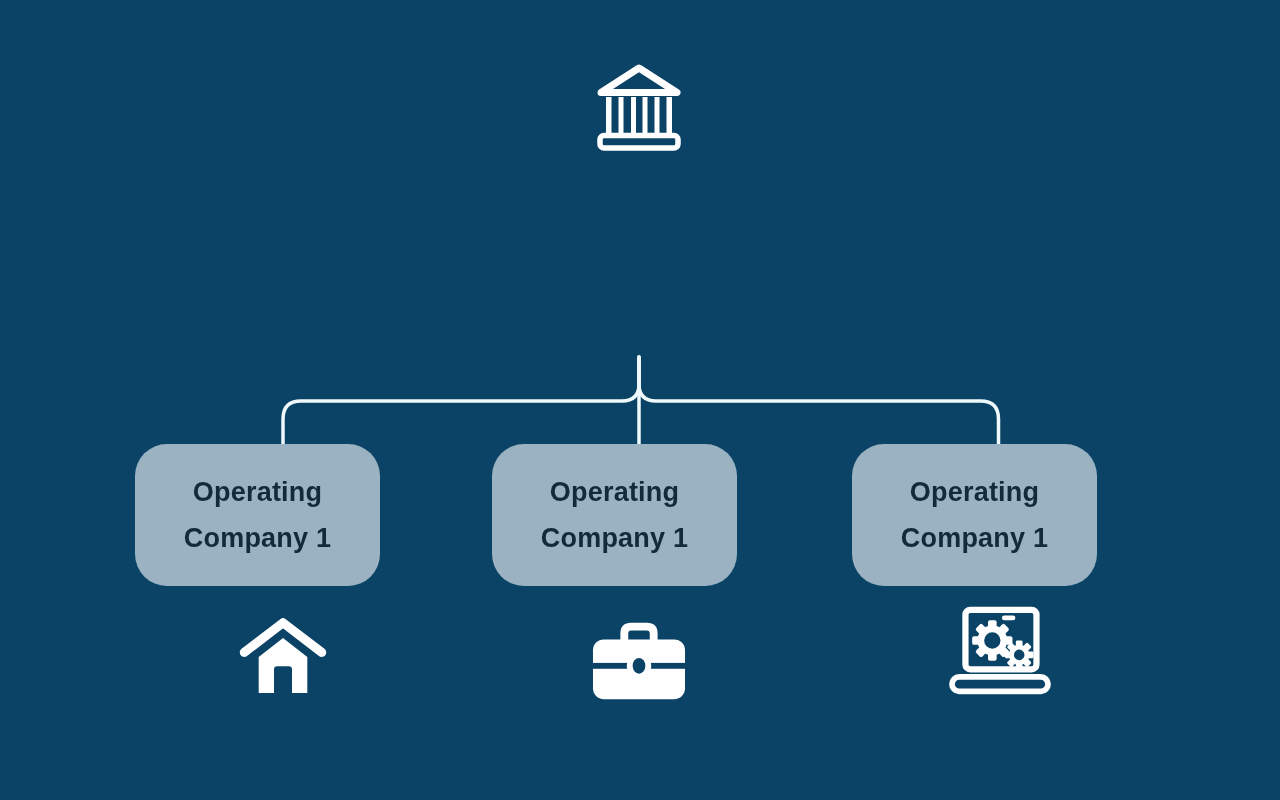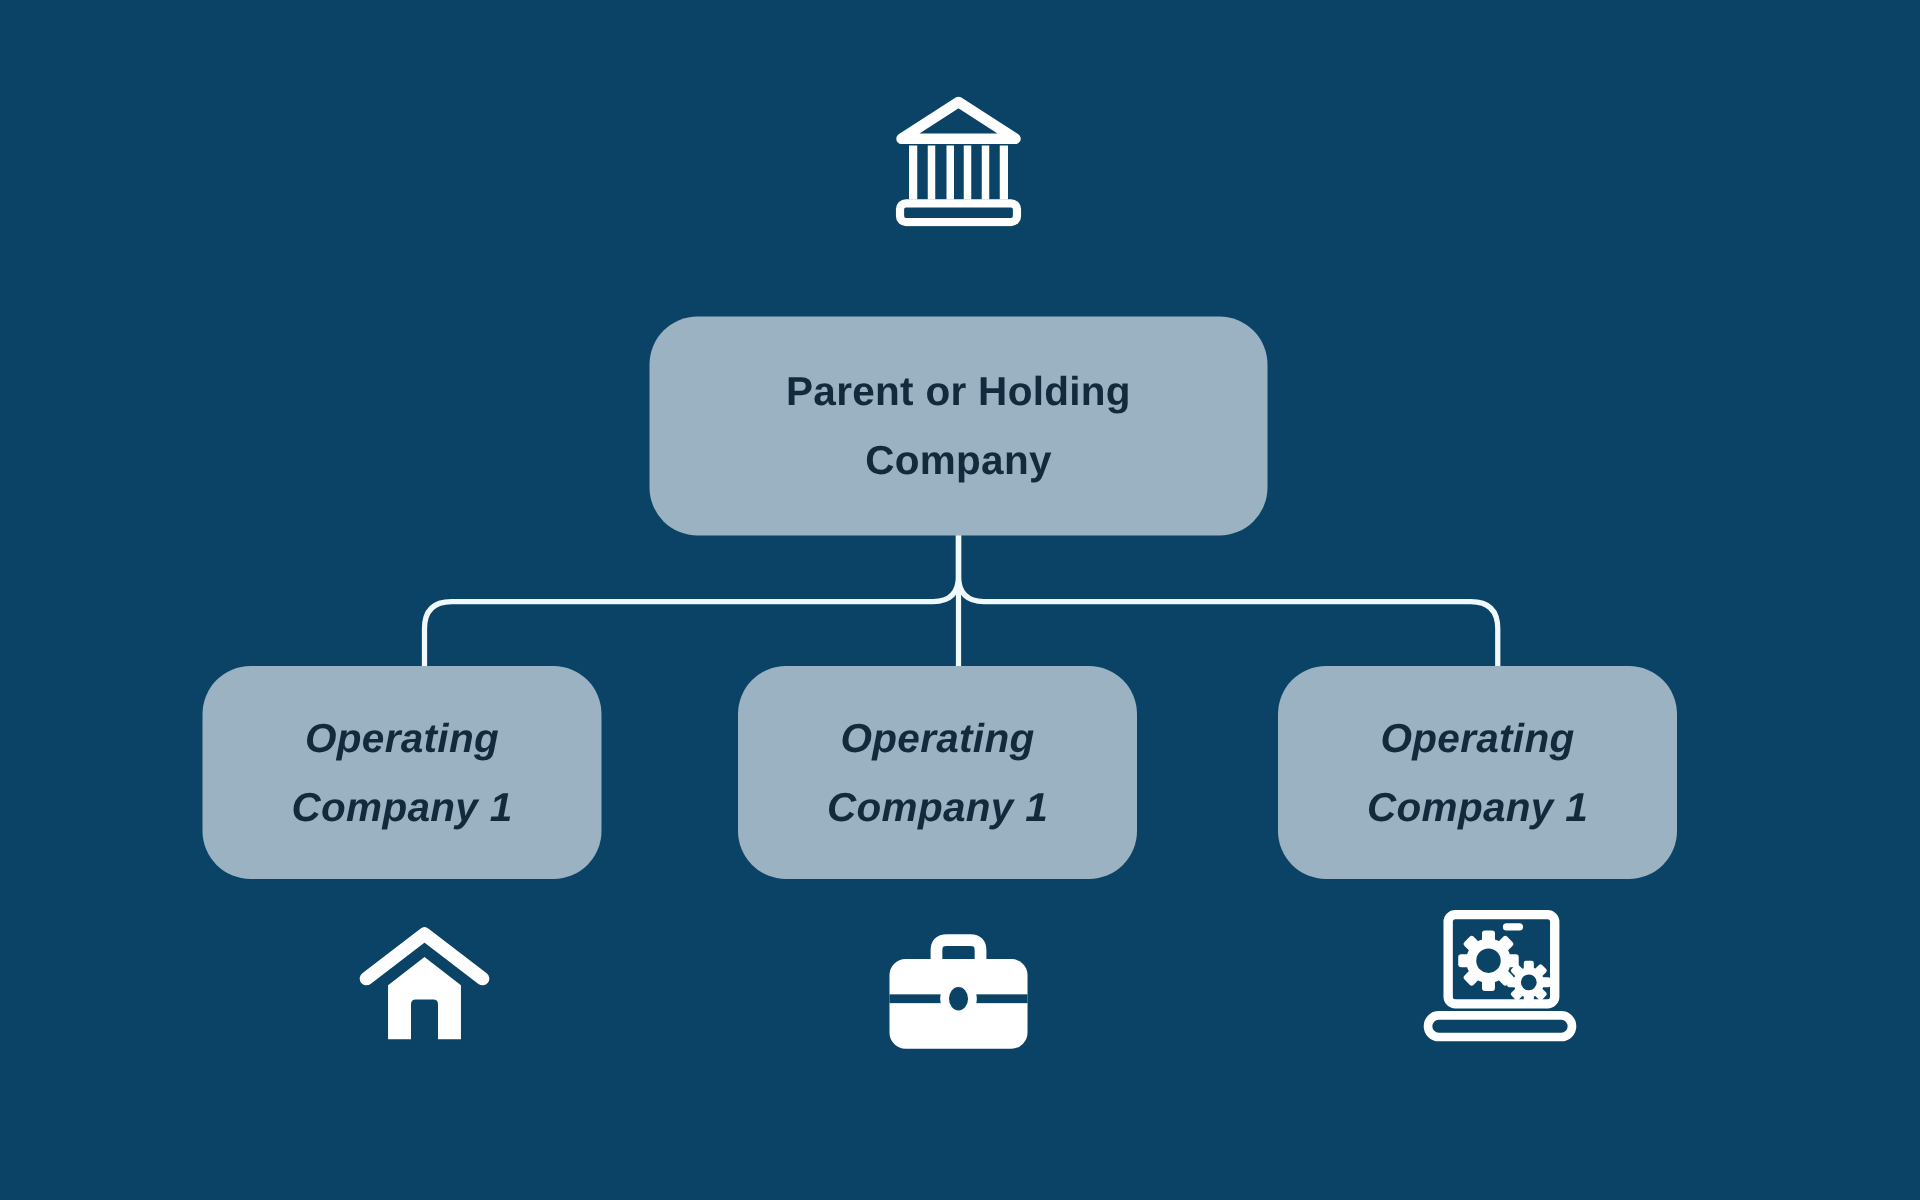--- a/index.html
+++ b/index.html
@@ -39,21 +39,21 @@
   }
   .node-label{
     color:var(--node-text);
     font-weight:700;
     font-size:27px;
     line-height:46px;
     letter-spacing:.2px;
   }
   .node-parent{left:433px;top:211px;width:412px;height:146px;}
   .node-parent .node-label{width:312px;}
-  .node-child{top:444px;width:266px;height:142px;font-style:italic;}
+  .node-child{top:444px;width:245px;height:142px;}
   .node-child .node-label{width:208px;}
   .node-child-1{left:135px;}
   .node-child-2{left:492px;}
   .node-child-3{left:852px;}
   .icon-wrap{position:absolute;}
   .icon-bank{left:597px;top:63px;width:84px;height:88px;}
   .icon-house{left:238px;top:607px;width:90px;height:98px;}
   .icon-briefcase{left:585px;top:611px;width:108px;height:94px;}
   .icon-laptop{left:942px;top:604px;width:116px;height:96px;}
   .ic-stroke{stroke:var(--icon);fill:none;}
@@ -77,23 +77,20 @@
       <rect class="ic-stroke" x="3" y="72.5" width="78" height="12.5" rx="4" stroke-width="5.5"></rect>
     </svg>
   </div>
 
   <svg class="connectors" viewBox="0 0 1280 800">
     <path class="connector-path" d="M 639 357 L 639 384 Q 639 401 622 401 L 301 401 Q 283 401 283 419 L 283 445"></path>
     <path class="connector-path" d="M 639 357 L 639 384 Q 639 401 656 401 L 980.5 401 Q 998.5 401 998.5 419 L 998.5 445"></path>
     <path class="connector-path" d="M 639 357 L 639 445"></path>
   </svg>
 
-  <div class="node node-parent">
-    <div class="node-label">Parent or Holding Company</div>
-  </div>
 
   <div class="node node-child node-child-1">
     <div class="node-label">Operating Company 1</div>
   </div>
   <div class="node node-child node-child-2">
     <div class="node-label">Operating Company 1</div>
   </div>
   <div class="node node-child node-child-3">
     <div class="node-label">Operating Company 1</div>
   </div>

